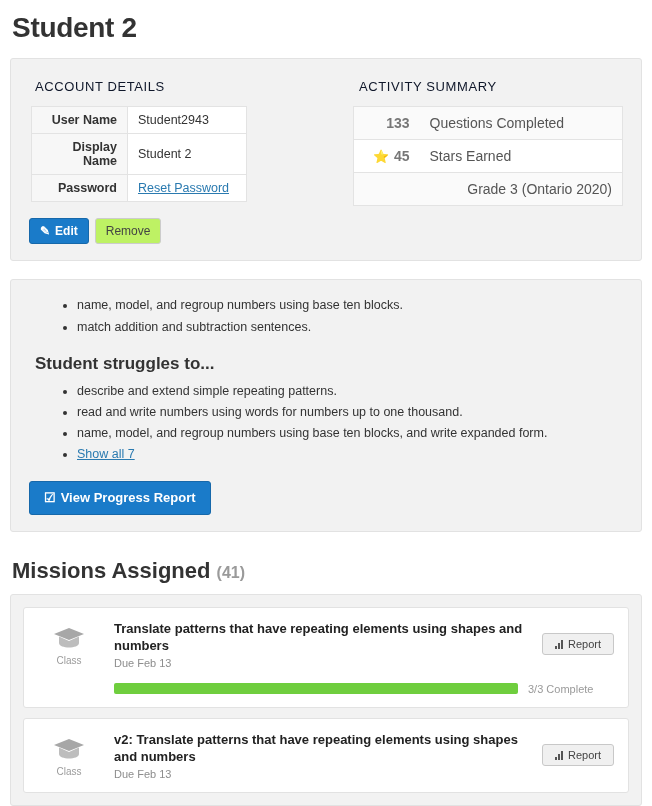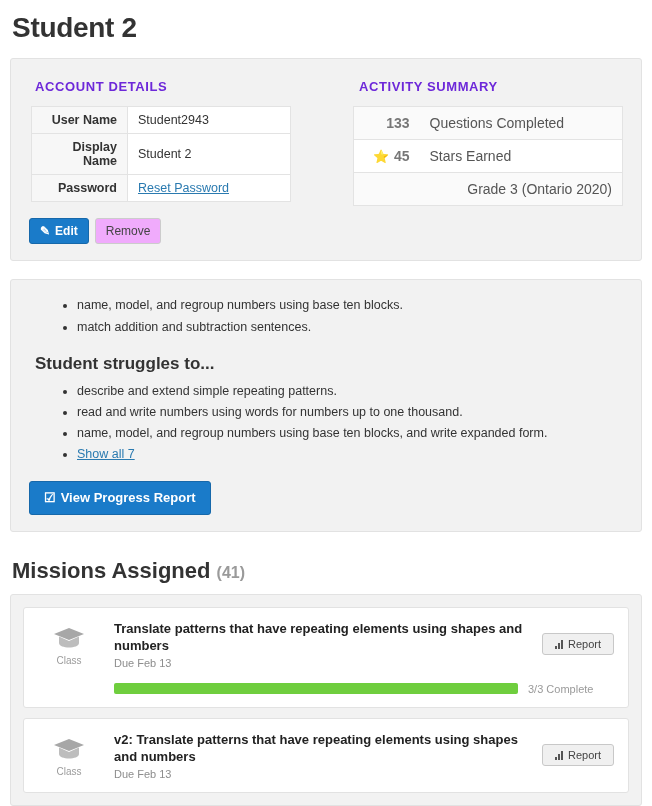--- a/index.html
+++ b/index.html
@@ -34,28 +34,28 @@
   }
   .account-activity {
     display: flex;
     gap: 24px;
   }
   .col-left { width: 300px; }
   .col-right { flex: 1; }
   .section-heading {
     font-size: 13px;
     letter-spacing: 0.6px;
-    color: #6d28d9;
-    font-weight: bold;
+    color: #0f172a;
+    font-weight: normal;
     text-transform: uppercase;
     margin: 4px 0 12px 6px;
   }
   table.details {
     border-collapse: collapse;
-    width: 260px;
+    width: 216px;
     margin-left: 2px;
   }
   table.details td {
     padding: 6px 10px;
     font-size: 12.5px;
     border-bottom: 1px solid #e3e3e3;
     background: #ffffff;
   }
   table.details tr:first-child td { border-top: 1px solid #e3e3e3; }
   table.details td.label {
@@ -121,21 +121,21 @@
     border: 1px solid transparent;
     line-height: 1.2;
   }
   .btn-primary {
     background: #1a7bc9;
     border-color: #1668aa;
     color: #fff;
     font-weight: bold;
   }
   .btn-default {
-    background: #f0abfc;
+    background: #bef264;
     border-color: #ccc;
     color: #444;
   }
   .btn-big {
     background: #1a7bc9;
     border-color: #1668aa;
     color: #fff;
     font-size: 13px;
     font-weight: bold;
     padding: 8px 14px;

